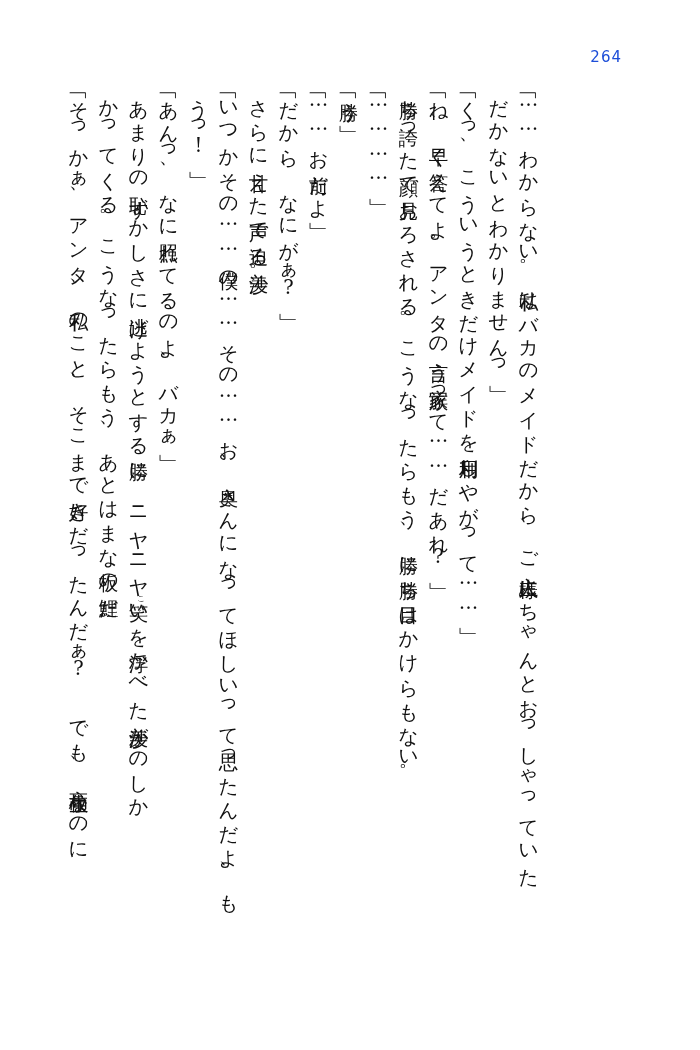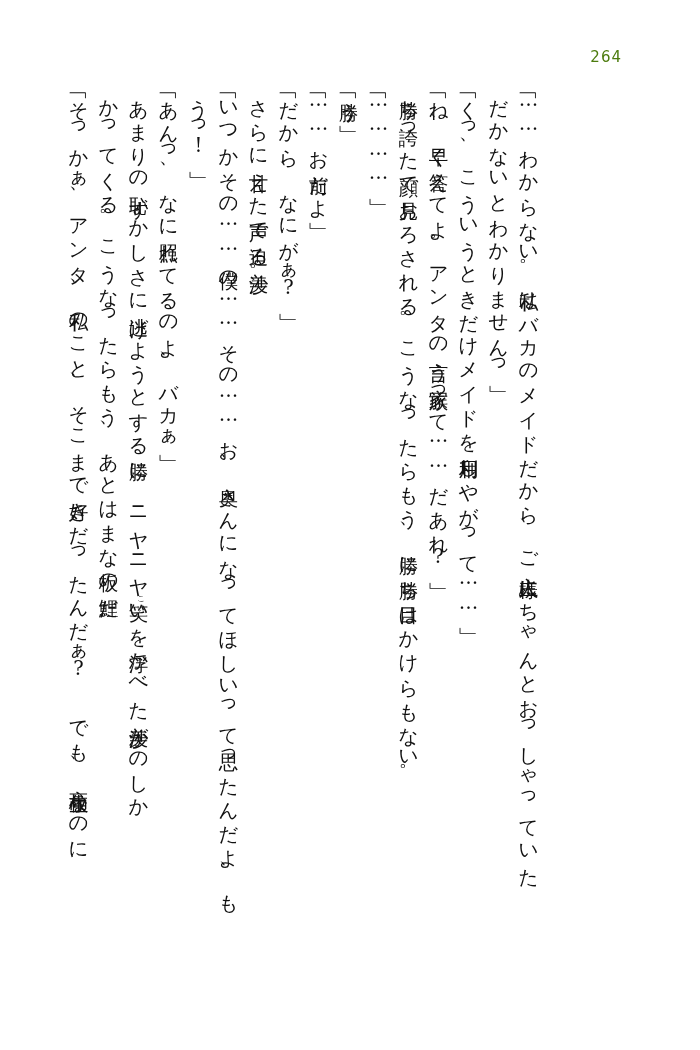--- a/index.html
+++ b/index.html
@@ -24,21 +24,21 @@
   }
 
   
   .page-number {
     position: absolute;
     top: 48px;
     right: 78px;
     font-family: "DejaVu Sans", "Liberation Sans", sans-serif;
     font-size: 15px;
     letter-spacing: 1px;
-    color: #4d7c0f;
+    color: #1d4ed8;
     text-align: center;
   }
 
   
   .text-body {
     position: absolute;
     top: 86px;
     right: 64px;
     left: 58px;
     bottom: 60px;

